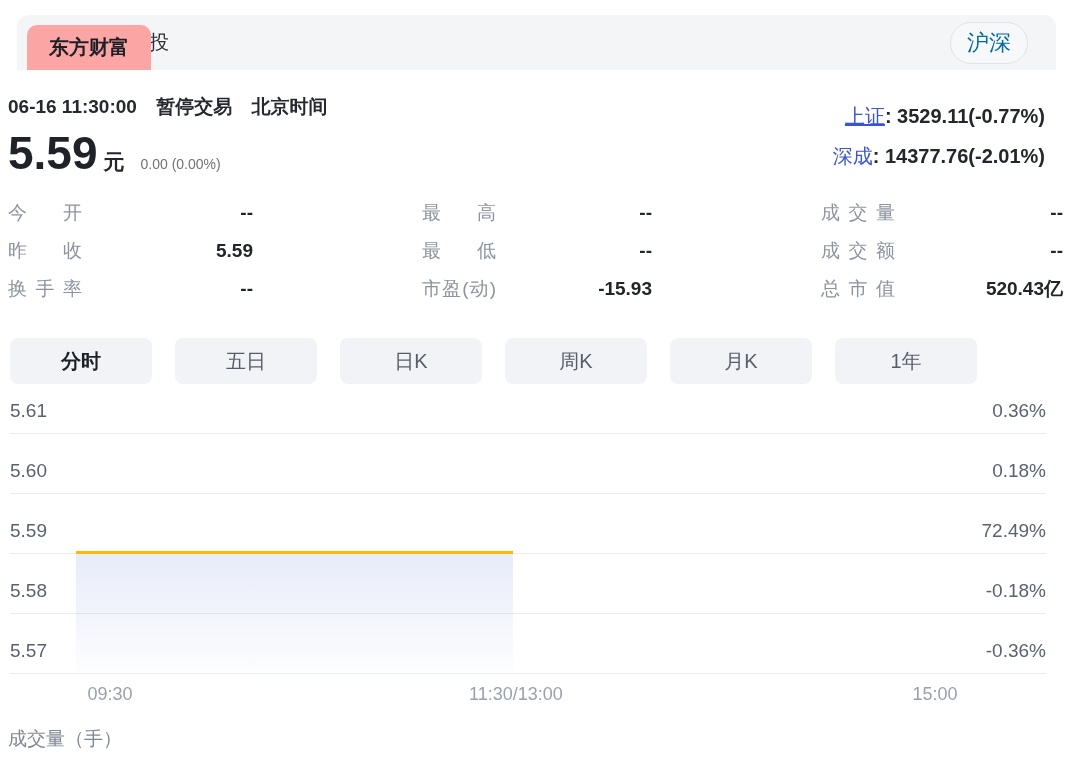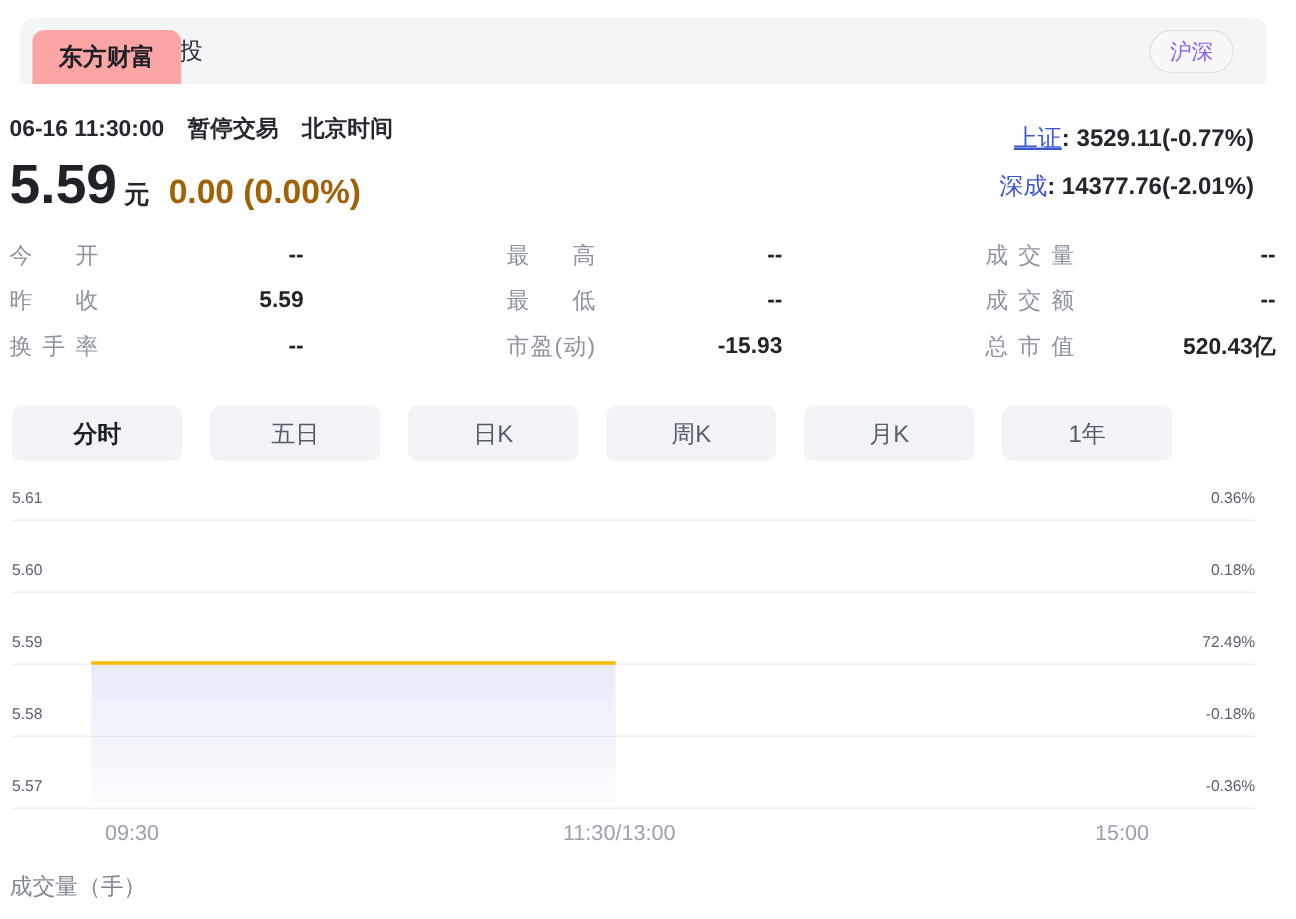--- a/index.html
+++ b/index.html
@@ -10,30 +10,30 @@
   .tabbar { position:relative; margin:15px 24px 0 17px; height:55px;
             background:#f4f5f7; border-radius:12px 12px 0 0;
             display:flex; align-items:center; }
   .tab-active { position:absolute; left:10px; top:10px; bottom:0; width:124px;
             background:#fca5a5; border-radius:10px 10px 0 0;
             display:flex; align-items:center; justify-content:center;
             font-size:20px; font-weight:700; color:#1c2026; }
   .tab-plain { margin-left:72px; font-size:20px; font-weight:500; color:#2b2f36; cursor:pointer; }
   .badge { position:absolute; right:28px; top:50%; transform:translateY(-50%);
             padding:5px 16px; border:1.5px solid #dfe2e7; border-radius:999px;
-            font-size:18px; color:#8b5cf6; background:#f7f8fa; }
+            font-size:22px; color:#0369a1; background:#f7f8fa; }
 
   
   .quote { display:flex; justify-content:space-between; padding:24px 35px 0 8px; }
   .dateline { font-size:19px; font-weight:600; color:#25282e; }
   .dateline span { margin-right:14px; }
   .priceline { margin-top:6px; display:flex; align-items:baseline; }
   .price  { font-size:46px; font-weight:600; color:#1f2329; }
   .unit   { font-size:21px; font-weight:600; color:#23262c; margin-left:6px; }
-  .change { font-size:28px; font-weight:700; color:#a16207; margin-left:16px; }
+  .change { font-size:14px; font-weight:400; color:#737373; margin-left:16px; }
   .quote-right { text-align:right; padding-top:2px; }
   .index-line { font-size:20px; font-weight:600; color:#23262c; line-height:2.0; }
   .idx-name { color:#3b55d1; font-weight:500; cursor:pointer; }
   .idx-name.u { text-decoration:underline; }
 
   
   .stats { display:grid; grid-template-columns:245px 230px 242px;
            justify-content:space-between; padding:14px 17px 0 8px; }
   .stat { display:flex; align-items:center; height:38px; font-size:19px; }
   .stat-label { width:74px; color:#8d939f; white-space:nowrap;
@@ -45,21 +45,21 @@
   .ptab { width:142px; height:46px; background:#f2f3f6; border-radius:8px;
           display:flex; align-items:center; justify-content:center;
           font-size:20px; color:#585e69; cursor:pointer;text-align:right; }
   .ptab.active { color:#1d2127; font-weight:700; }
 
   
   .chart { position:relative; margin:8px 34px 0 10px; }
   .crow { height:60px; display:flex; justify-content:space-between; align-items:flex-end;
           border-bottom:1px solid #ededf0; padding-bottom:11px; }
   .crow.first { height:42px; }
-  .yl,.yr { font-size:13px; font-weight:500; color:#5a6170; position:relative; z-index:2;margin-top:22px; }
+  .yl,.yr { font-size:19px; font-weight:500; color:#5a6170; position:relative; z-index:2;margin-top:22px; }
   .price-line { position:absolute; left:66px; top:159px; width:437px; height:3px;
           background:#f8ba0b; z-index:1; }
   .area-fill  { position:absolute; left:66px; top:162px; width:437px; height:120px;
           background:linear-gradient(180deg, rgba(101,125,214,0.15), rgba(101,125,214,0.01));
           z-index:0; }
   .xaxis { position:relative; height:40px; }
   .xtick { position:absolute; top:10px; transform:translateX(-50%);
            font-size:18px; color:#9aa0ac; white-space:nowrap; }
   .xtick.t0 { left:100px; } .xtick.t1 { left:506px; } .xtick.t2 { left:925px; }
 

